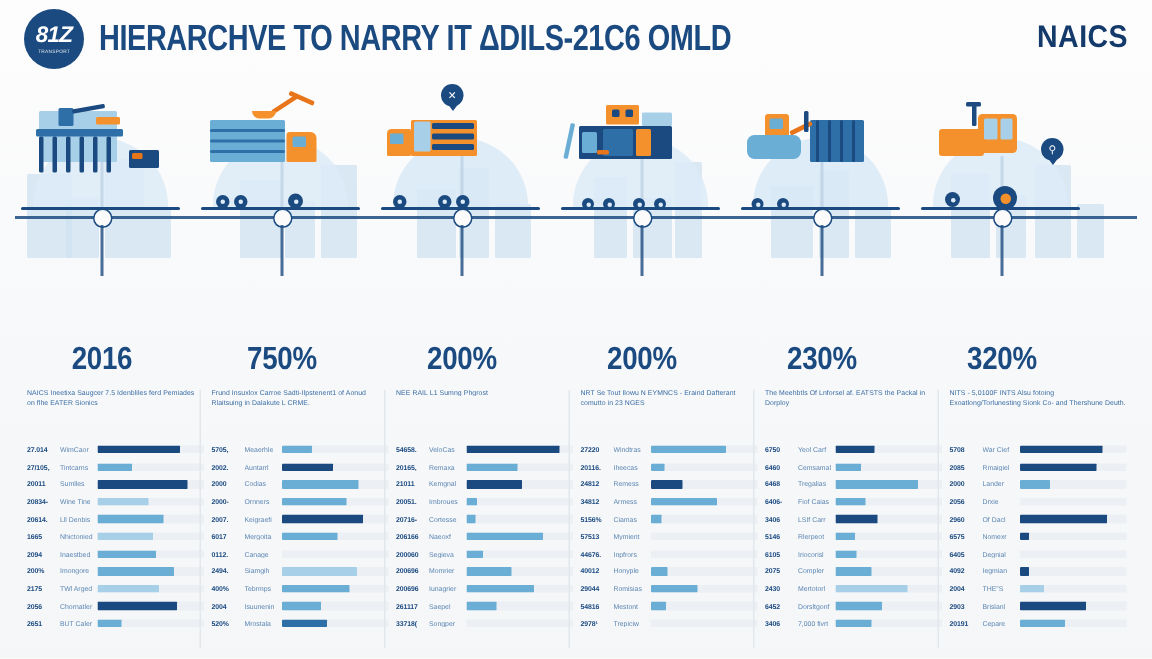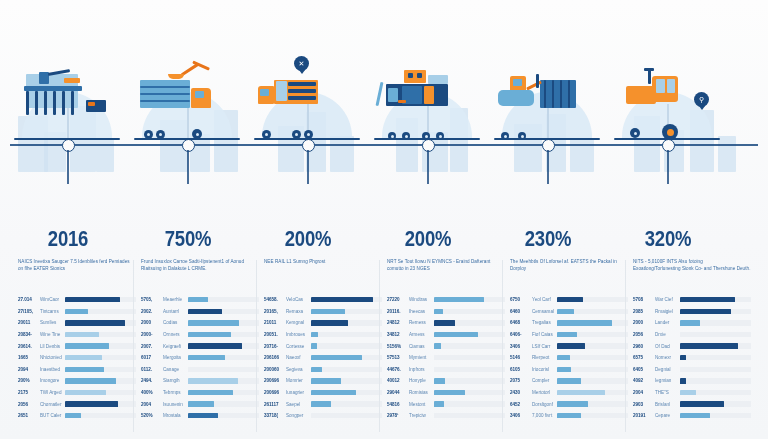--- a/index.html
+++ b/index.html
@@ -62,20 +62,28 @@
   .code{font-size:4.6px;font-weight:bold;color:#1b4a80;width:22px;flex:none;letter-spacing:-.05px;}
   .lbl{font-size:4.6px;color:#5d87b3;width:25px;flex:none;overflow:hidden;white-space:nowrap;}
   .track{position:relative;flex:1;height:5.4px;background:#eceff3;border-radius:.5px;overflow:hidden;}
   .fill{position:absolute;left:0;top:0;height:100%;border-radius:.5px;}
 </style>
 </head>
 <body>
 
 <div class="page">
 
+  <div class="header">
+    <div class="logo-badge">
+      <div class="big">81Z</div>
+      <div class="small">TRANSPORT</div>
+    </div>
+    <div class="title">HIERARCHVE TO NARRY IT ΔDILS-21C6 OMLD</div>
+    <div class="brand">NAICS</div>
+  </div>
 
   <div class="band">
 
     <div class="skyline" id="skyline">
         <div class="bldg" style="left: 18px; width: 30px; height: 56px;"></div>
         <div class="bldg" style="left: 44px; width: 22px; height: 40px;"></div>
         <div class="bldg" style="left: 70px; width: 26px; height: 66px;"></div>
         <div class="bldg" style="left: 96px; width: 18px; height: 34px;"></div>
         <div class="bldg" style="left: 160px; width: 28px; height: 52px;"></div>
         <div class="bldg" style="left: 190px; width: 20px; height: 38px;"></div>

